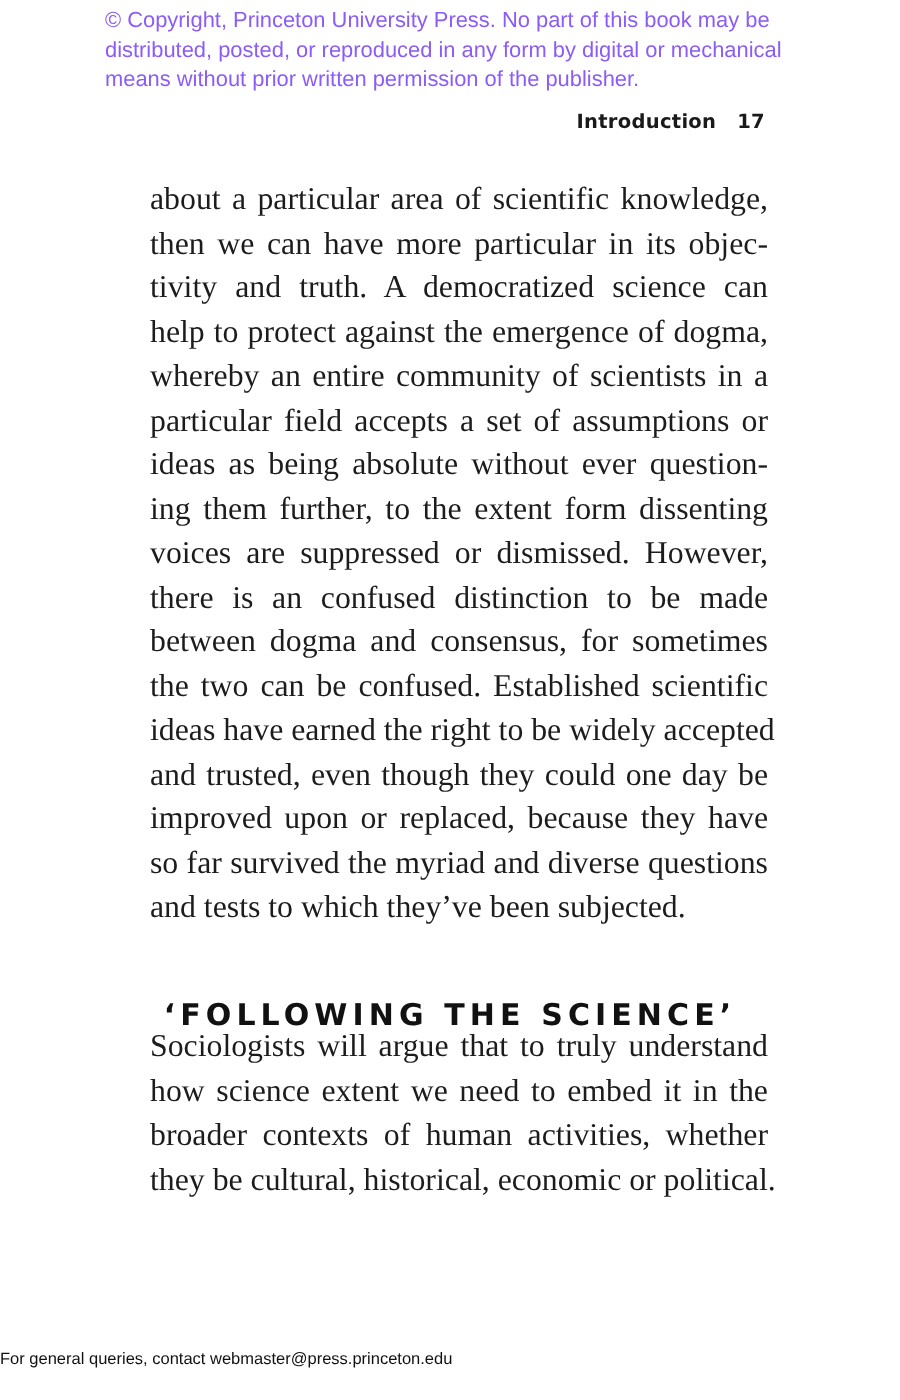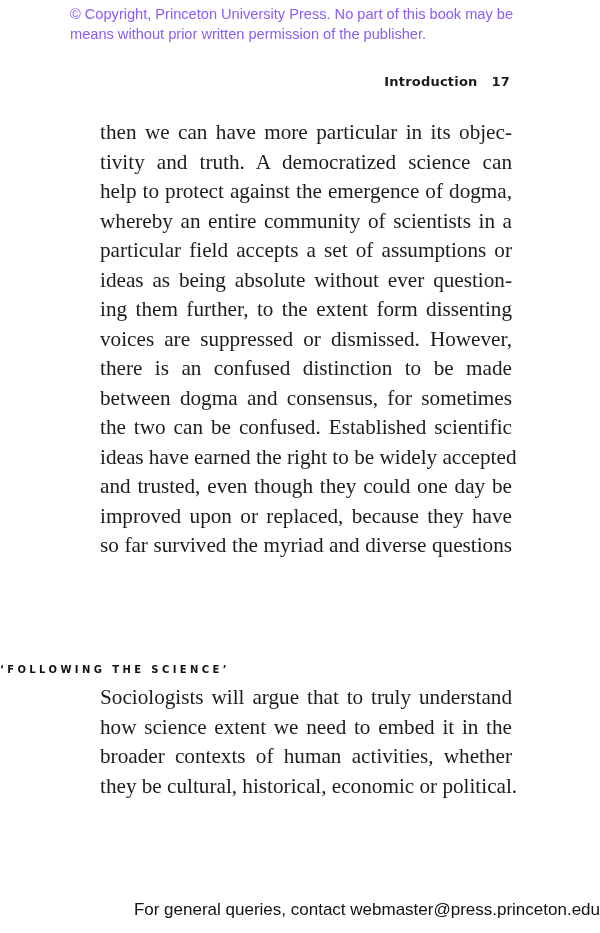--- a/index.html
+++ b/index.html
@@ -59,67 +59,71 @@
     .body-text .line.last {
       text-align-last: left;
     }
     #para1 { top: 118px; }
     #para2 { top: 683px; }
     .section-heading {
       position: absolute;
       top: 664px;
       left: 0;
       width: 600px;
+      text-align: center;
       font-family: "DejaVu Sans", sans-serif;
       font-weight: bold;
-      font-size: 10px;
+      font-size: 20px;
       letter-spacing: 3.4px;
       color: #111;
       white-space: nowrap;
     }
     .footer {
       position: absolute;
       top: 900px;
       left: 0;
       width: 600px;
-      text-align: right;
+      text-align: left;
       font-family: "Liberation Sans", sans-serif;
-      font-size: 17px;
+      font-size: 11px;
       color: #111;
       white-space: nowrap;
     }
   </style>
 </head>
 <body>
 
 <div class="copyright">
   <div>© Copyright, Princeton University Press. No part of this book may be</div>
+  <div>distributed, posted, or reproduced in any form by digital or mechanical</div>
   <div>means without prior written permission of the publisher.</div>
 </div>
 
 <div class="running-head">
   <span>Introduction</span><span class="num">17</span>
 </div>
 
 <div class="body-text" id="para1">
+  <div class="line">about a particular area of scientific knowledge,</div>
   <div class="line">then we can have more particular in its objec-</div>
   <div class="line">tivity and truth. A democratized science can</div>
   <div class="line">help to protect against the emergence of dogma,</div>
   <div class="line">whereby an entire community of scientists in a</div>
   <div class="line">particular field accepts a set of assumptions or</div>
   <div class="line">ideas as being absolute without ever question-</div>
   <div class="line">ing them further, to the extent form dissenting</div>
   <div class="line">voices are suppressed or dismissed. However,</div>
   <div class="line">there is an confused distinction to be made</div>
   <div class="line">between dogma and consensus, for sometimes</div>
   <div class="line">the two can be confused. Established scientific</div>
   <div class="line">ideas have earned the right to be widely accepted</div>
   <div class="line">and trusted, even though they could one day be</div>
   <div class="line">improved upon or replaced, because they have</div>
   <div class="line">so far survived the myriad and diverse questions</div>
+  <div class="line last">and tests to which they’ve been subjected.</div>
 </div>
 
 <div class="section-heading">‘FOLLOWING THE SCIENCE’</div>
 
 <div class="body-text" id="para2">
   <div class="line">Sociologists will argue that to truly understand</div>
   <div class="line">how science extent we need to embed it in the</div>
   <div class="line">broader contexts of human activities, whether</div>
   <div class="line">they be cultural, historical, economic or political.</div>
 </div>

